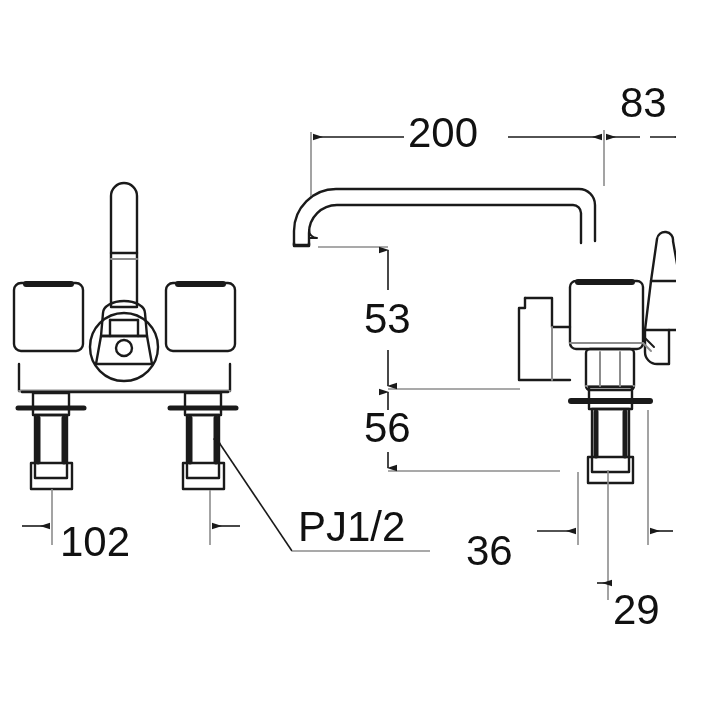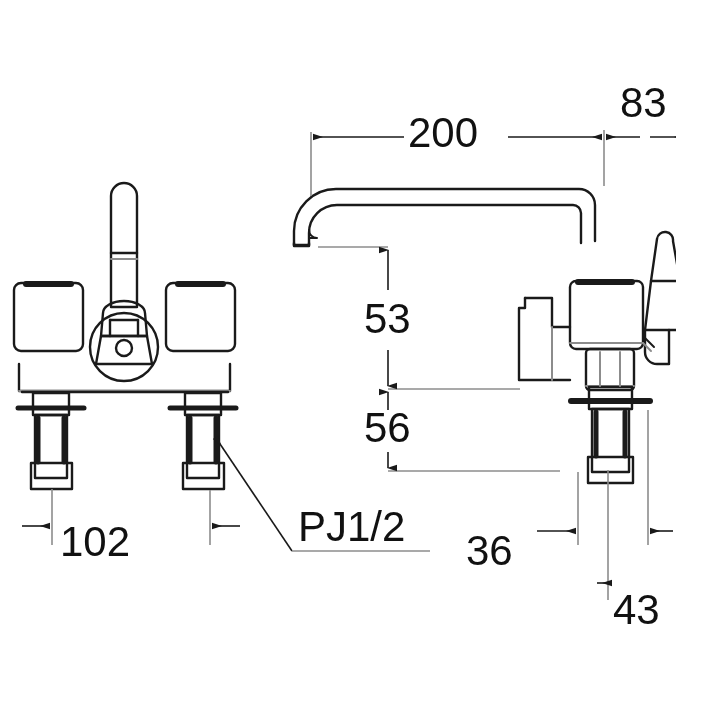--- a/index.html
+++ b/index.html
@@ -203,17 +203,17 @@
   <div class="dim-text" style="left:620px; top:82px;">83</div>
 
   <div class="dim-text" style="left:364px; top:298px;">53</div>
 
   <div class="dim-text" style="left:364px; top:407px;">56</div>
 
   <div class="dim-text" style="left:60px; top:521px;">102</div>
 
   <div class="dim-text" style="left:466px; top:506px;margin-top:24px;">36</div>
 
-  <div class="dim-text" style="left:613px; top:589px;">43</div>
+  <div class="dim-text" style="left:613px; top:589px;">29</div>
 
   <div class="dim-text" style="left:292px; top:506px;margin-left:6px;">PJ1/2</div>
 
 </div>
 
 </body></html>

